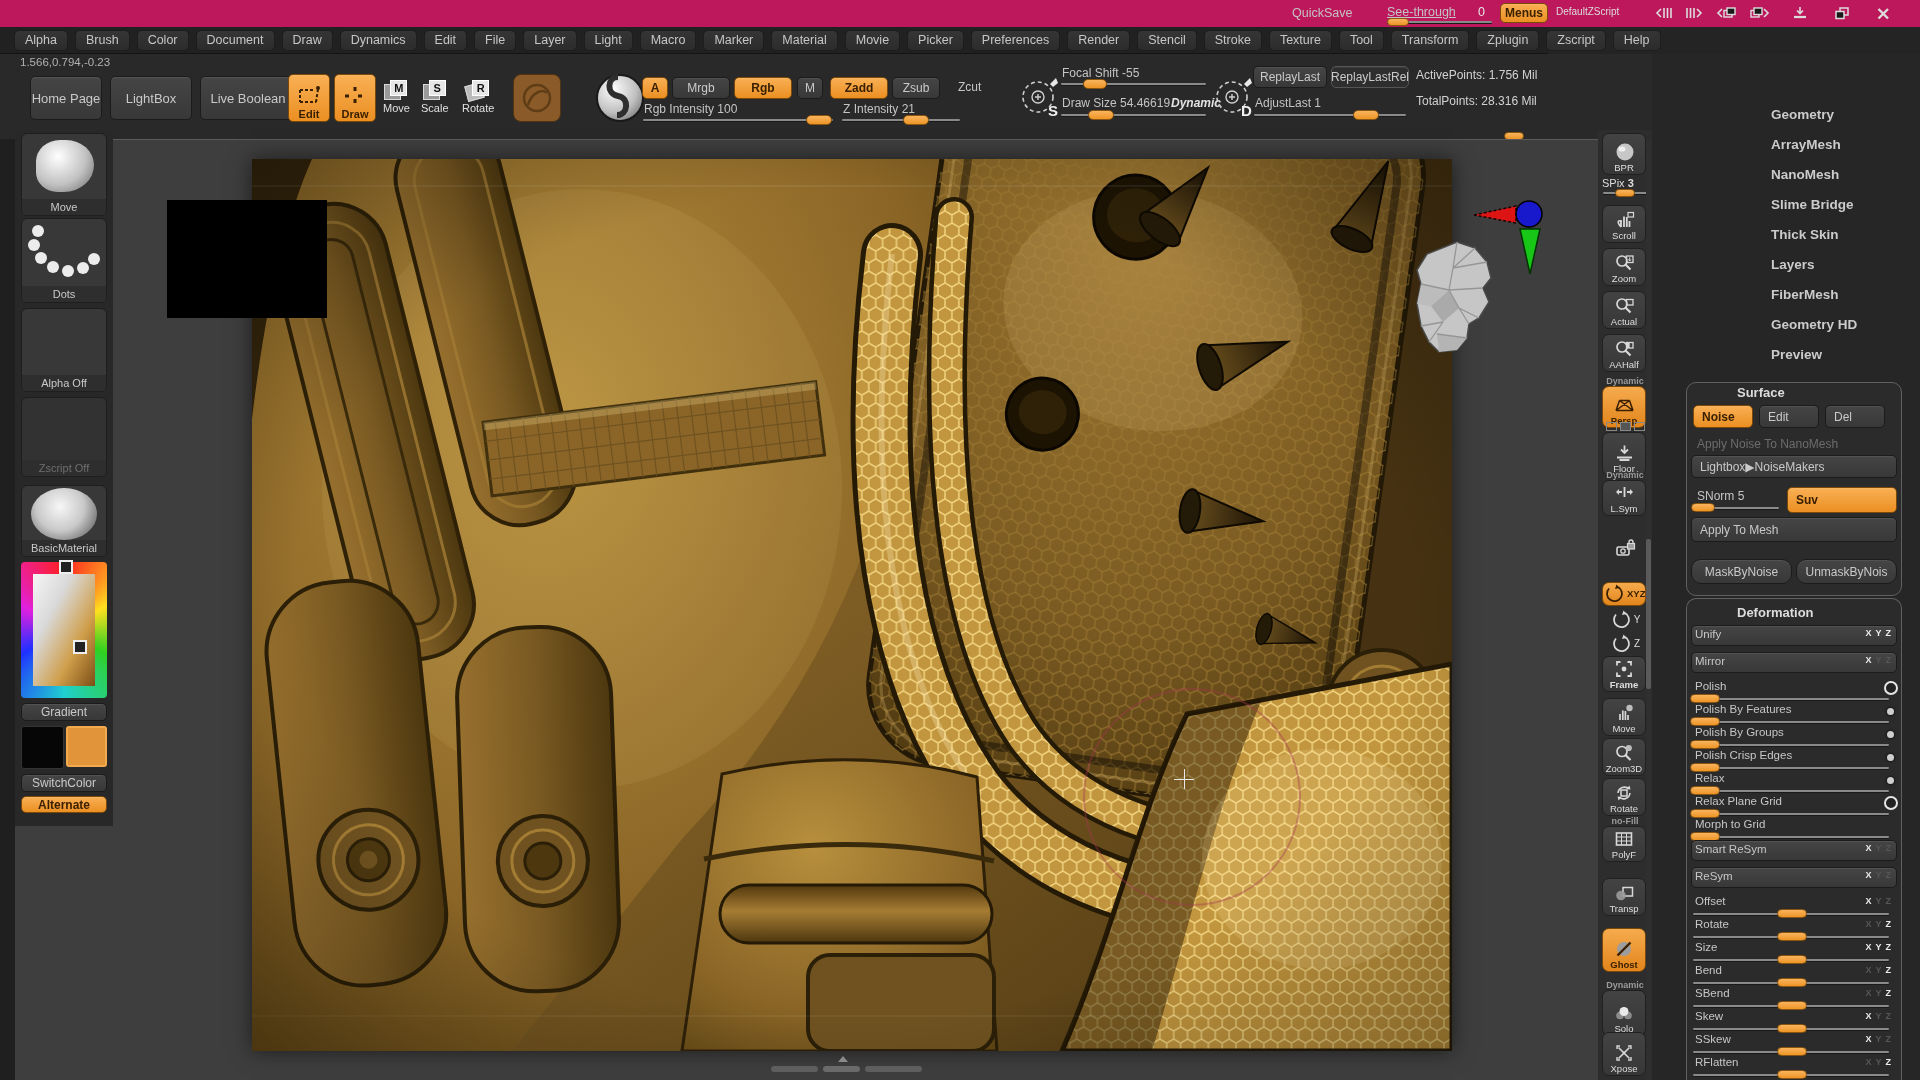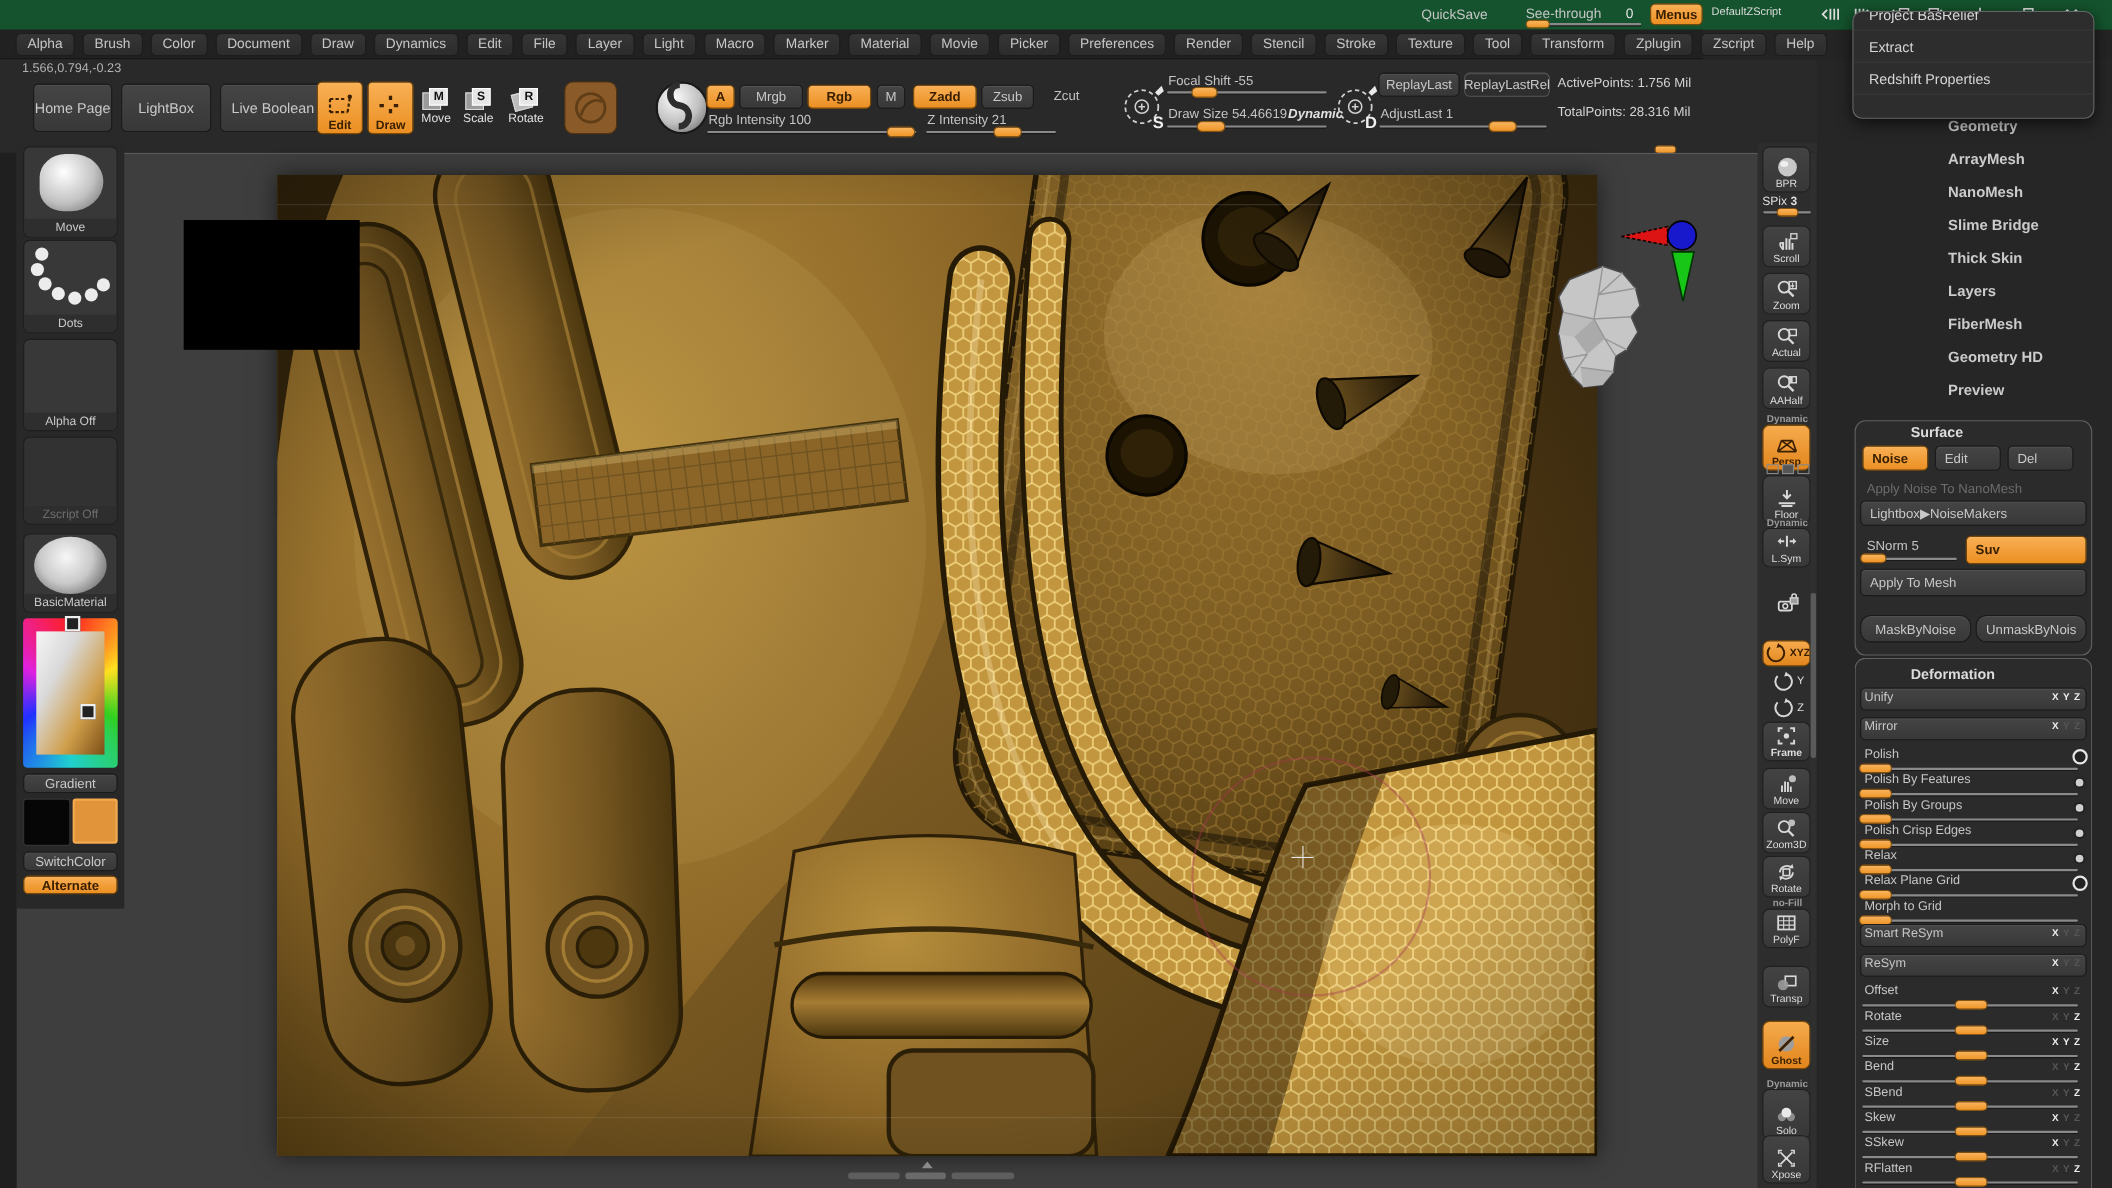--- a/index.html
+++ b/index.html
@@ -8,21 +8,21 @@
   .abs{position:absolute;}
   .btn{background:linear-gradient(#454545,#383838);border:1px solid #1b1b1b;border-radius:5px;
     color:#c9c9c9;display:flex;align-items:center;justify-content:center;font-size:12px;
     box-shadow:inset 0 1px 0 rgba(255,255,255,.07);box-sizing:border-box;white-space:nowrap;}
   .obtn{background:linear-gradient(#f9b055,#eb8f22);border:1px solid #7c4a08;color:#3a2000;font-weight:bold;}
   .dimtxt{color:#6c6c6c;}
   .lbl{font-size:12px;color:#c4c4c4;white-space:nowrap;}
   .track{height:2px;background:#8a8a8a;box-shadow:0 1px 0 #1a1a1a;border-radius:1px;}
   .pill{background:linear-gradient(#f9b45e,#ee9526);border:1px solid #8a5510;border-radius:5px;box-sizing:border-box;}
   
-  #titlebar{left:0;top:0;width:1920px;height:27px;background:#14532d;}
+  #titlebar{left:0;top:0;width:1920px;height:27px;background:#be185d;}
   .wicon{width:26px;height:18px;display:flex;align-items:center;justify-content:center;cursor:default;}
   
   #menubar{left:0;top:27px;width:1548px;height:27px;background:#212121;border-bottom:1px solid #141414;
     display:flex;align-items:center;padding-left:14px;box-sizing:border-box;}
   .menu-item{background:linear-gradient(#353535,#2c2c2c);border:1px solid #1d1d1d;border-radius:5px;
     padding:2px 10px 3px;margin-right:7px;font-size:12.5px;color:#c6c6c6;}
   
   #shelf{left:0;top:54px;width:1920px;height:85px;background:#292929;}
   .shelf-big{height:44px;font-size:13px;}
   .tool-ic{position:absolute;display:flex;flex-direction:column;align-items:center;color:#e0e0e0;font-size:11px;}
@@ -64,21 +64,21 @@
   .crossV{width:1px;height:20px;background:#e8e8e8;}
   .crossH{width:20px;height:1px;background:#e8e8e8;}
 </style>
 </head>
 <body>
 
 <div id="app">
 
   <div class="abs" id="titlebar">
     <div class="abs lbl" style="left:1292px;top:6px;font-size:12.5px;">QuickSave</div>
-    <div class="abs lbl" style="left:1387px;top:5px;font-size:12.5px;">See-through</div>
+    <div class="abs lbl" style="left:1387px;top:5px;font-size:12.5px;text-decoration:underline;">See-through</div>
     <div class="abs lbl" style="left:1478px;top:5px;font-size:12.5px;color:#e6e6e6;">0</div>
     <div class="abs track" style="left:1387px;top:21px;width:105px;"></div>
     <div class="abs pill" style="left:1387px;top:18px;width:22px;height:8px;"></div>
     <div class="abs obtn btn" style="left:1500px;top:3px;width:48px;height:20px;font-size:12px;">Menus</div>
     <div class="abs lbl" style="left:1556px;top:6px;font-size:10px;color:#dcdcdc;">DefaultZScript</div>
     <div class="abs" id="winctrls" style="left:1650px;top:4px;display:flex;">
         <div class="wicon" style="margin-right: 6px;">
           <svg width="22" height="16" viewBox="0 0 22 16">
             <path d="M9 4 5 8l4 4" fill="none" stroke="#ddd" stroke-width="1.6"></path>
             <path d="M12 3v10M15.5 3v10M19 3v10" stroke="#ddd" stroke-width="1.6"></path>
@@ -829,22 +829,15 @@
           <div style="position: absolute; left: 0px; top: 456px; width: 216px; height: 23px;">
             <div class="track" style="position:absolute;left:6px;top:19px;width:196px;"></div>
             <div class="pill" style="position:absolute;top:15px;width:30px;height:9px;left:90px;"></div>
             <span class="d-sl-label" style="top:1px;">RFlatten</span>
             <span class="axes" style="right:8px;top:2px;"><span class="ax-off">X</span><span class="ax-off">Y</span><span class="ax-on">Z</span></span>
           </div>
         </div>
     </div>
   </div>
 
-  <div class="abs" style="left:1684px;top:10px;width:218px;height:96px;background:#2d2d2d;border:1px solid #666;border-radius:9px;box-shadow:0 4px 14px rgba(0,0,0,.6);overflow:hidden;">
-    <div id="popup-rows" style="margin-top:-12px;">
-        <div class="popup-row">Project BasRelief</div>
-        <div class="popup-row">Extract</div>
-        <div class="popup-row">Redshift Properties</div>
-      </div>
-  </div>
 
   <div class="abs" style="left:0;top:139px;width:15px;height:941px;background:#1f1f1f;"></div>
 </div>
 
 </body></html>

